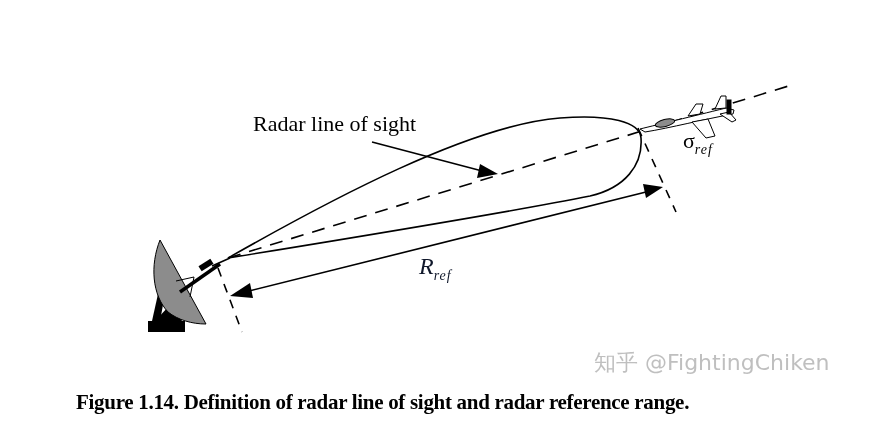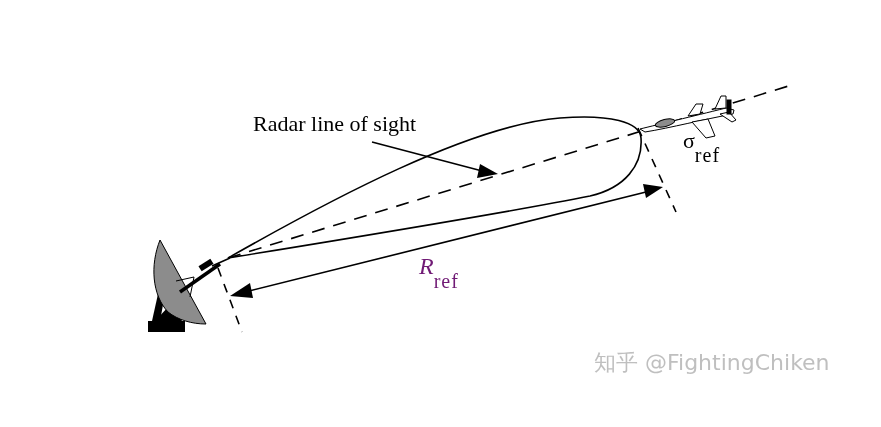--- a/index.html
+++ b/index.html
@@ -9,25 +9,25 @@
       position: absolute; left: 253px; top: 113px;
       font-family: "Liberation Serif", serif; font-size: 22px; color: #000;
       white-space: nowrap; line-height: 1;
     }
     .label-sigma {
       position: absolute; left: 683px; top: 130px;
       font-family: "Liberation Serif", serif; font-size: 22px; color: #000;
       white-space: nowrap; line-height: 1;
     }
     .label-sigma .sub, .label-r .sub {
-      font-size: 20px; position: relative; top: 14px; letter-spacing: 1px;
+      font-style: italic; font-size: 14px; position: relative; top: 6px; letter-spacing: 1px;
     }
     .label-r {
       position: absolute; left: 419px; top: 254px;
-      font-family: "Liberation Serif", serif; font-size: 24px; color: #701a75;
+      font-family: "Liberation Serif", serif; font-size: 24px; color: #0f172a;
       white-space: nowrap; line-height: 1;
     }
     .label-r .main { font-style: italic; }
     .caption {
       position: absolute; left: 76px; top: 392px;
       font-family: "Liberation Serif", serif; font-weight: bold; font-size: 21px;
       color: #000; white-space: nowrap; line-height: 1; letter-spacing: -0.3px;
     }
     .watermark {
       position: absolute; left: 594px; top: 352px;
@@ -106,13 +106,14 @@
   <div class="label-sigma">
     <span class="main">σ</span><span class="sub">ref</span>
   </div>
 
   <div class="label-r">
     <span class="main">R</span><span class="sub">ref</span>
   </div>
 
   <div class="watermark">知乎 @FightingChiken</div>
 
+  <div class="caption">Figure 1.14. Definition of radar line of sight and radar reference range.</div>
 </div>
 
 </body></html>

